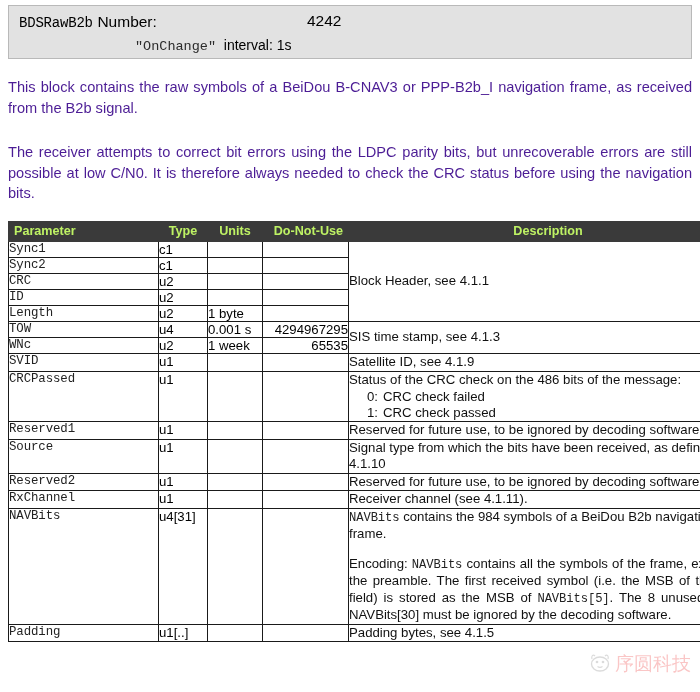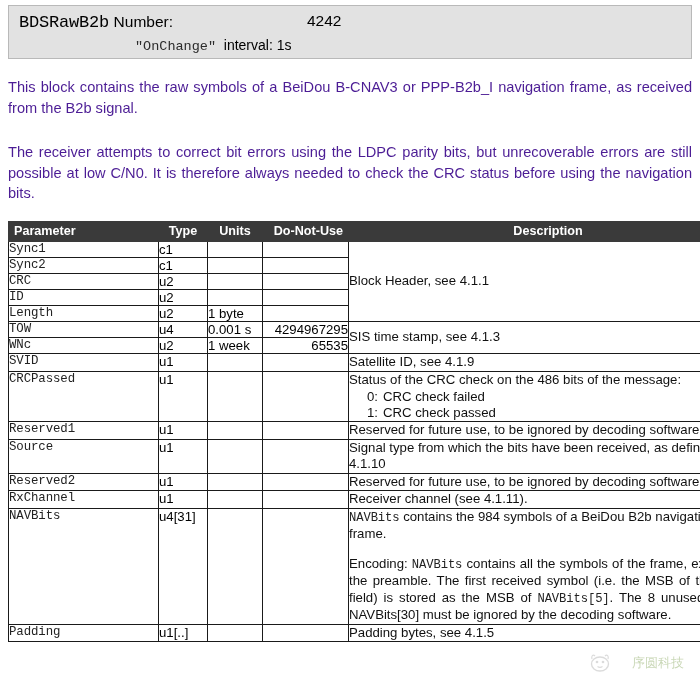--- a/index.html
+++ b/index.html
@@ -29,21 +29,21 @@
   }
   .hdr-line1 {
     position: absolute;
     left: 10px;
     top: 6px;
     white-space: nowrap;
     font-size: 16.5px;
   }
   .hdr-line1 .blockname {
     font-family: "Liberation Mono", "DejaVu Sans Mono", monospace;
-    font-size: 17px;
+    font-size: 14px;
     letter-spacing: -0.2px;
     text-align: center;
   }
   .hdr-line1 .numlabel {
     font-family: "Liberation Sans", sans-serif;
     font-size: 15.5px;
   }
   .hdr-num {
     position: absolute;
     left: 298px;
@@ -95,21 +95,21 @@
     table-layout: fixed;
   }
   table.spec th,
   table.spec td {
     border: 1px solid #1a1a1a;
     padding: 0;
     vertical-align: top;
   }
   table.spec thead th {
     background: #3a3a3a;
-    color: #ffffff;
+    color: #bef264;
     font-weight: bold;
     font-size: 12.6px;
     height: 19px;
     line-height: 19px;
     padding: 0 5px;
     border: 1px solid #3a3a3a;
     white-space: nowrap;
   }
   th.c-param  { text-align: left;   width: 139px; }
   th.c-type   { text-align: center; width: 38px;  }
@@ -190,24 +190,24 @@
     pointer-events: none;
   }
   .wm-logo {
     width: 24px;
     height: 24px;
     position: relative;
     flex: 0 0 24px;
   }
   .wm-text {
     font-family: "DejaVu Sans", sans-serif;
-    font-size: 13px;
-    color: #4d7c0f;
+    font-size: 19px;
+    color: #ef4444;
     letter-spacing: 0px;
-    margin-left: 20px;
+    margin-left: 3px;
     line-height: 24px;
     white-space: nowrap;
   }
 </style>
 </head>
 <body>
 
 <div class="hdr-box">
   <div class="hdr-line1">
     <span class="blockname">BDSRawB2b</span><span>&nbsp;</span><span class="numlabel">Number:</span>

